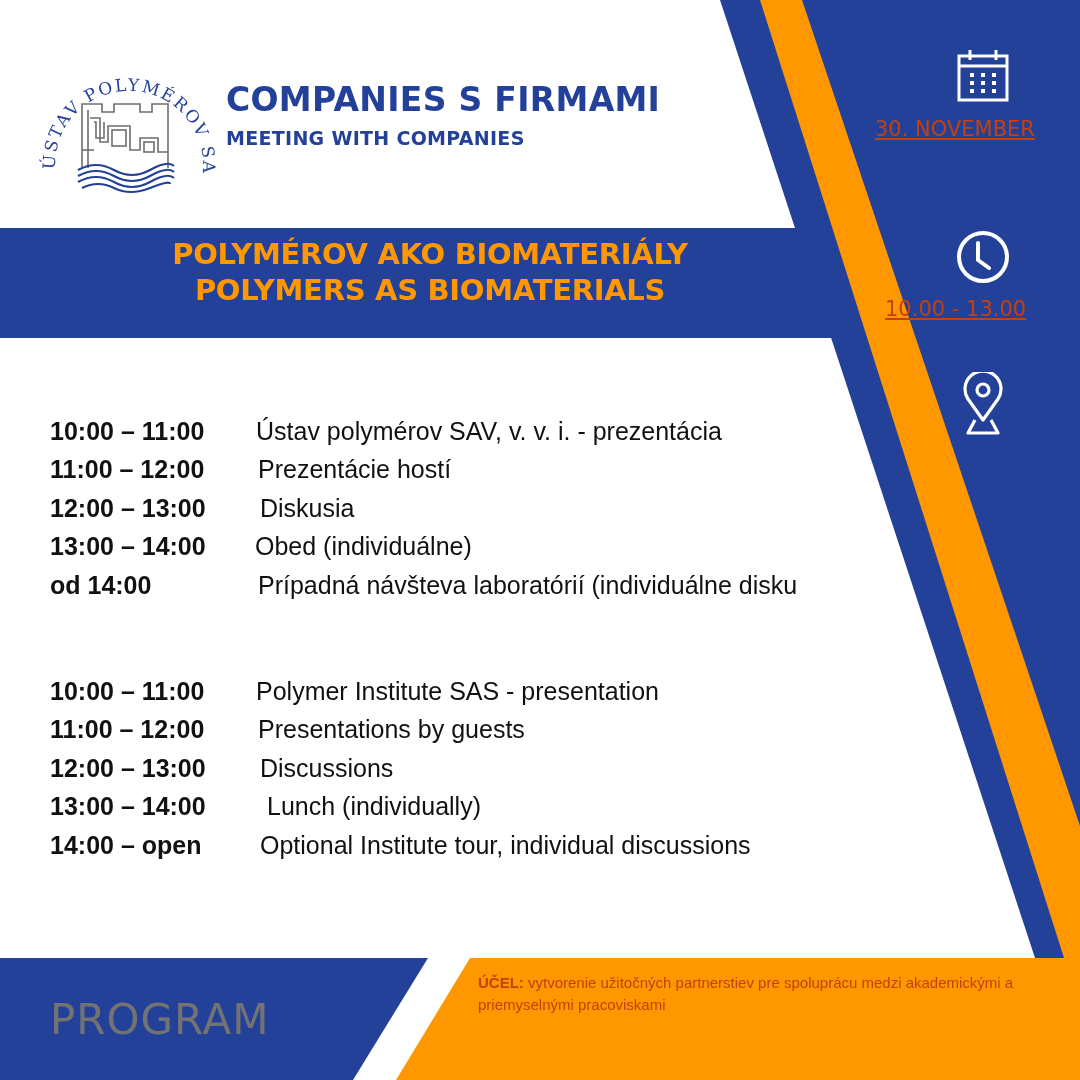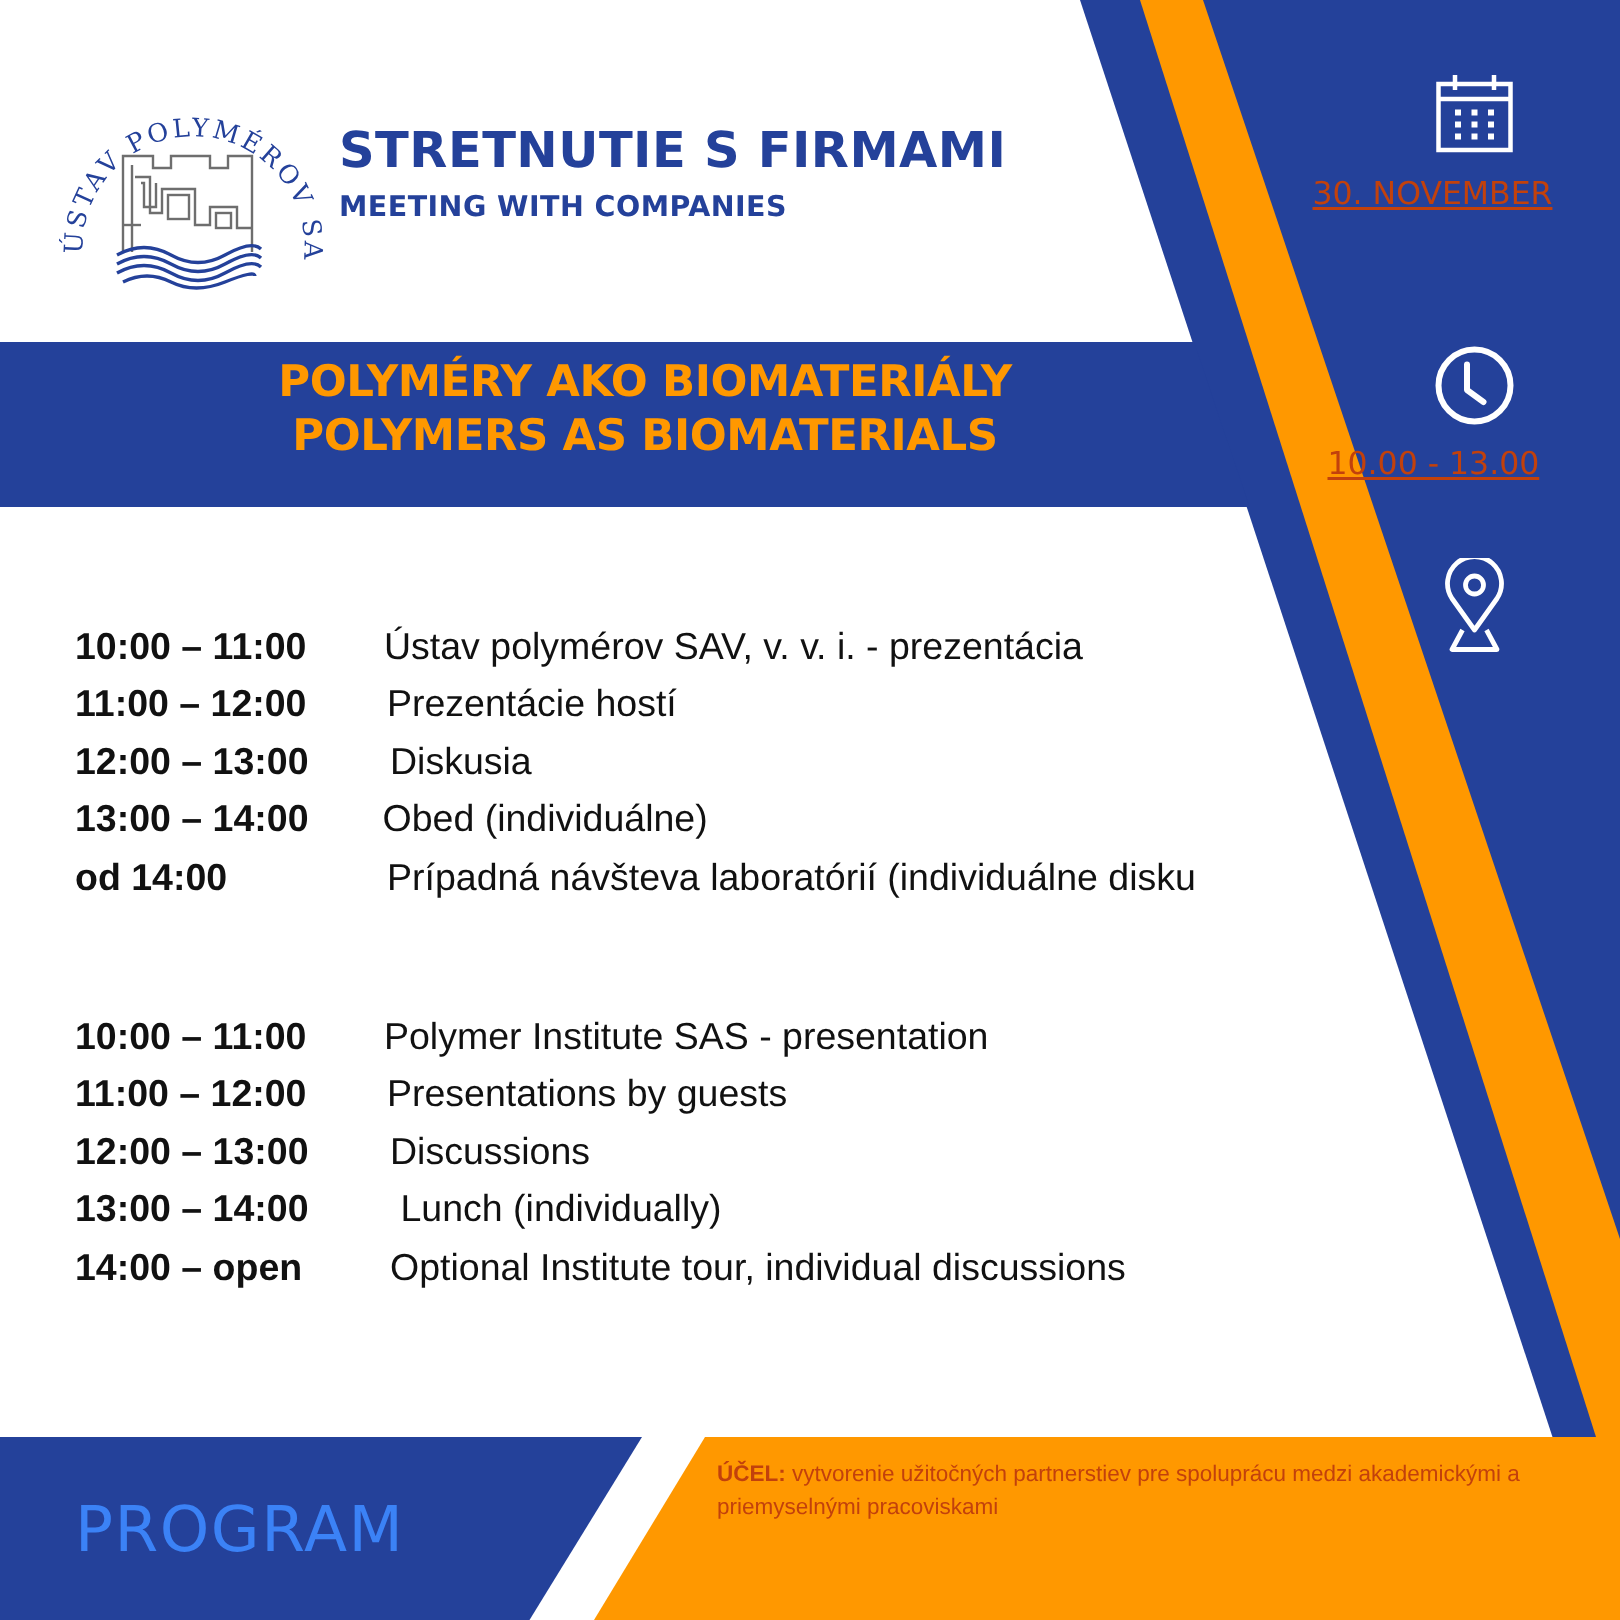--- a/index.html
+++ b/index.html
@@ -18,21 +18,21 @@
     .side { position: absolute; left: 890px; width: 190px; color: #c2410c; font-family: "DejaVu Sans", sans-serif; text-decoration: underline; }
     .side .txt { font-size: 21px; line-height: 34px; white-space: nowrap; }
     .icon { position: absolute; }
 
     .sched { position: absolute; left: 50px; font-family: "Liberation Sans", sans-serif; font-size: 25px; color: #111111; }
     .row { position: relative; height: 38.4px; line-height: 38px; white-space: nowrap; }
     .row .time { position: absolute; left: 0; font-weight: bold; }
     .row .desc { position: absolute; }
     .overflow-white { color: #ffffff; }
 
-    .program { position: absolute; left: 50px; top: 990px; color: #3b82f6; font-family: "DejaVu Sans", sans-serif; font-size: 42px; line-height: 60px; letter-spacing: 1px; }
+    .program { position: absolute; left: 50px; top: 990px; color: #737373; font-family: "DejaVu Sans", sans-serif; font-size: 42px; line-height: 60px; letter-spacing: 1px; }
 
     .goal { position: absolute; left: 478px; top: 972px; width: 590px; color: #c2410c; font-family: "Liberation Sans", sans-serif; font-size: 15px; }
     .goal p { margin: 0; line-height: 22px; }
     .goal p + p { margin-top: 6px; }
     .goal b { font-weight: bold; }
   </style>
 </head>
 <body>
 
 <svg class="bg" width="1080" height="1080" viewBox="0 0 1080 1080">
@@ -69,26 +69,26 @@
     <g fill="none" stroke="#24419a" stroke-width="2.2">
       <path d="M44 118 Q62 108 80 118 T116 118 T140 114"></path>
       <path d="M44 124 Q62 114 80 124 T116 124 T140 120"></path>
       <path d="M44 130 Q62 120 80 130 T116 130 T140 126"></path>
       <path d="M48 136 Q64 128 80 136 T116 136 T136 132"></path>
     </g>
   </svg>
 </div>
 
 <div class="title">
-  <div class="l1">STRETNUTIE S FIRMAMI</div>
+  <div class="l1">COMPANIES S FIRMAMI</div>
   <div class="l2">MEETING WITH COMPANIES</div>
 </div>
 
 <div class="subtitle">
-  <div>POLYMÉRY AKO BIOMATERIÁLY</div>
+  <div>POLYMÉROV AKO BIOMATERIÁLY</div>
   <div>POLYMERS AS BIOMATERIALS</div>
 </div>
 
 <div class="icon" style="left:957px; top:48px;">
   <svg width="52" height="54" viewBox="0 0 52 54">
     <rect x="2" y="8" width="48" height="44" fill="none" stroke="#fff" stroke-width="3"></rect>
     <line x1="2" y1="18" x2="50" y2="18" stroke="#fff" stroke-width="3"></line>
     <line x1="13" y1="2" x2="13" y2="12" stroke="#fff" stroke-width="3"></line>
     <line x1="39" y1="2" x2="39" y2="12" stroke="#fff" stroke-width="3"></line>
     <g fill="#fff">

